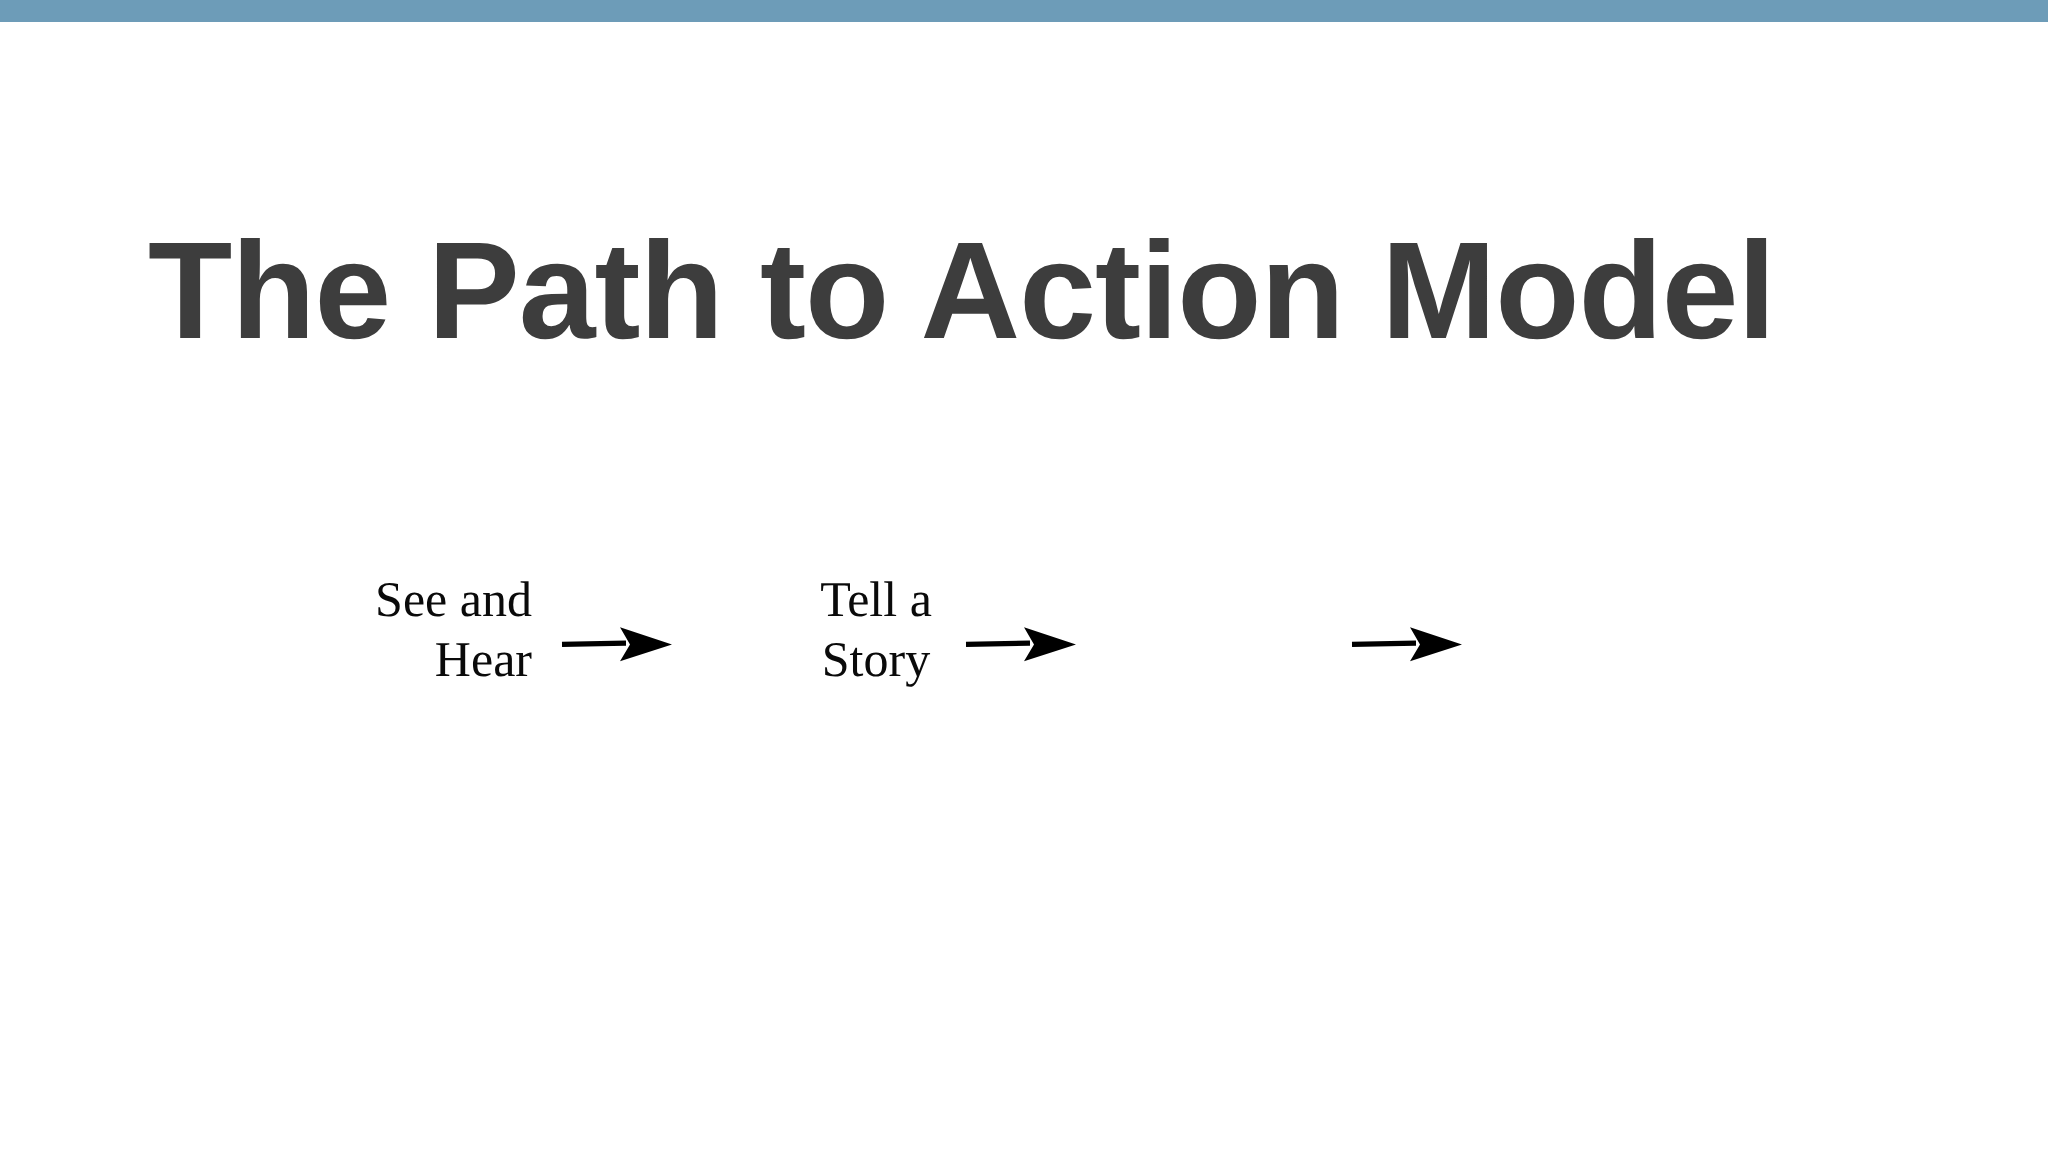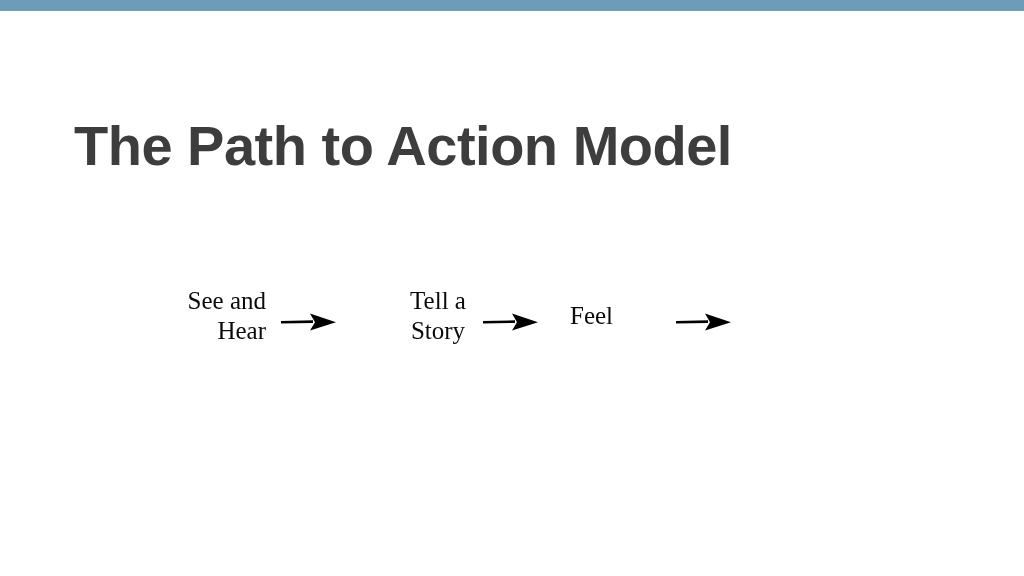--- a/index.html
+++ b/index.html
@@ -26,21 +26,21 @@
   }
 
   
   #slide-title {
     position: absolute;
     left: 74px;
     top: 86px;
     width: 880px;
     font-family: "Liberation Sans", sans-serif;
     font-weight: bold;
-    font-size: 56px;
+    font-size: 69px;
     line-height: 64px;
     letter-spacing: -0.5px;
     color: #3d3d3d;
     white-space: nowrap;
     margin-top: 28px;
   }
 
   
   #flow-diagram {
     position: absolute;
@@ -101,21 +101,20 @@
   <div class="flow-node leftaligned" id="flow-node-1">Tell a
 Story</div>
 
   <div class="flow-arrow" id="flow-arrow-1">
     <svg viewBox="0 0 60 20" xmlns="http://www.w3.org/2000/svg">
       <path d="M1 10.2 L33 9.6" stroke="#000000" stroke-width="2.6" fill="none" stroke-linecap="butt"></path>
       <path d="M30 1.6 L56 10.2 L30 18.6 L35 10.2 Z" fill="#000000"></path>
     </svg>
   </div>
 
-  <div class="flow-node leftaligned" id="flow-node-2">Feel</div>
 
   <div class="flow-arrow" id="flow-arrow-2">
     <svg viewBox="0 0 60 20" xmlns="http://www.w3.org/2000/svg">
       <path d="M1 10.2 L33 9.6" stroke="#000000" stroke-width="2.6" fill="none" stroke-linecap="butt"></path>
       <path d="M30 1.6 L56 10.2 L30 18.6 L35 10.2 Z" fill="#000000"></path>
     </svg>
   </div>
 
 
 </div>

